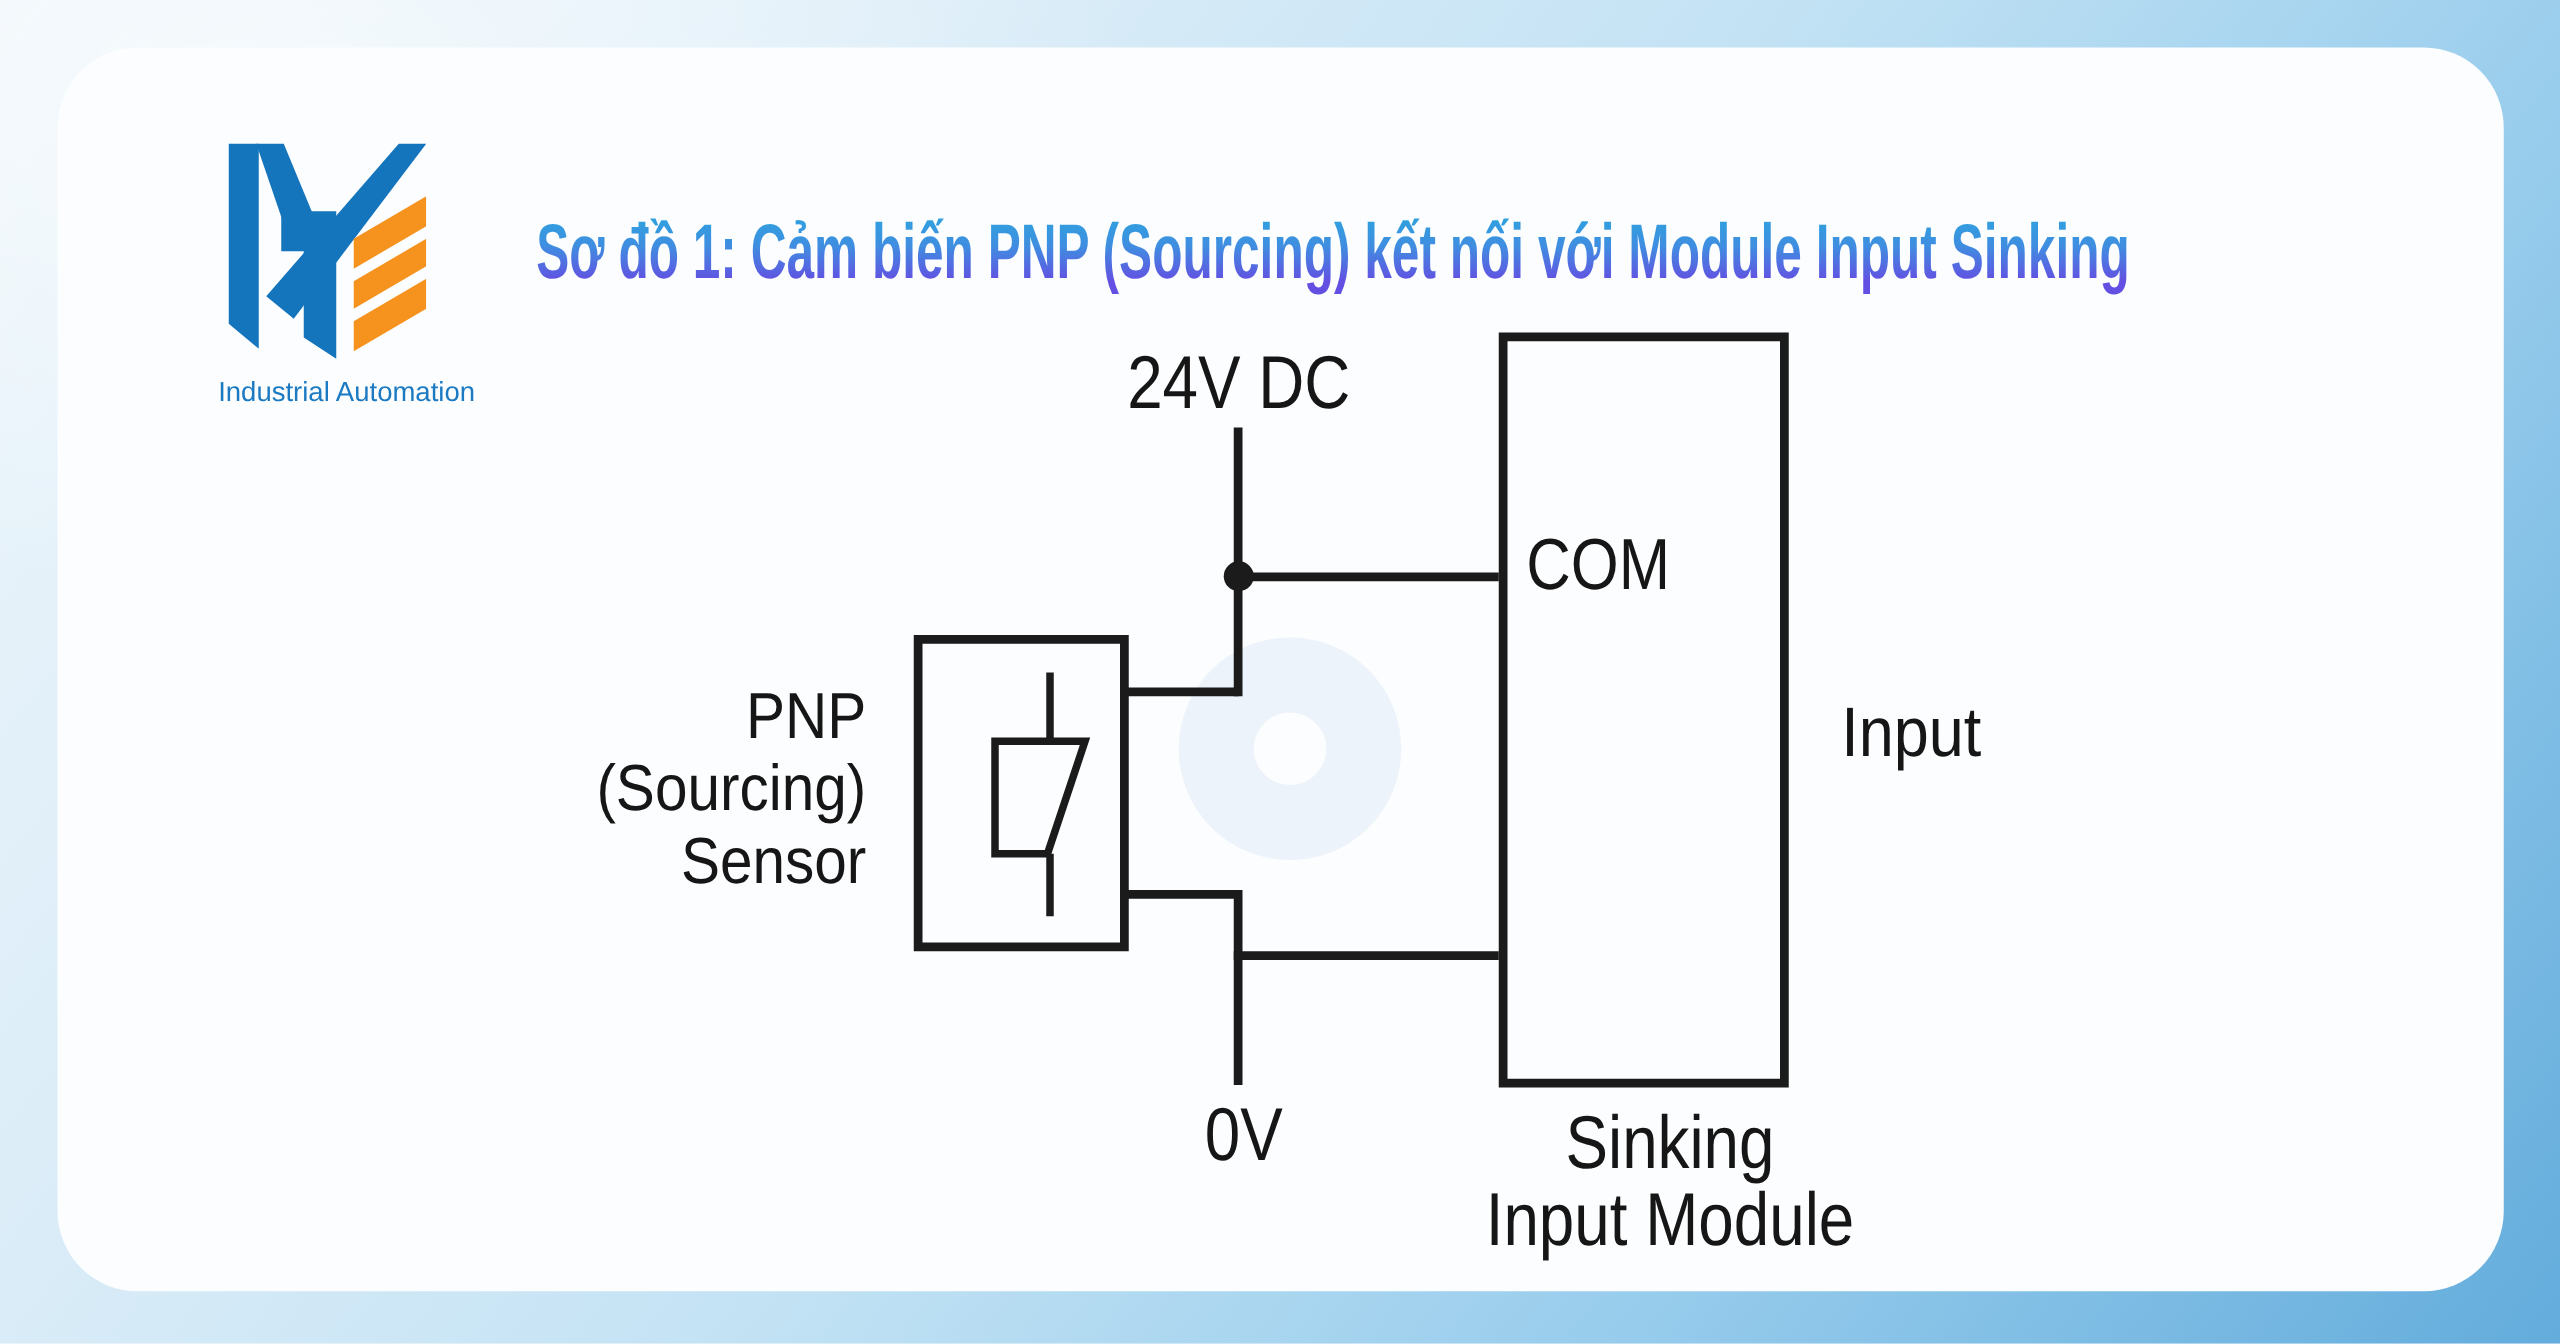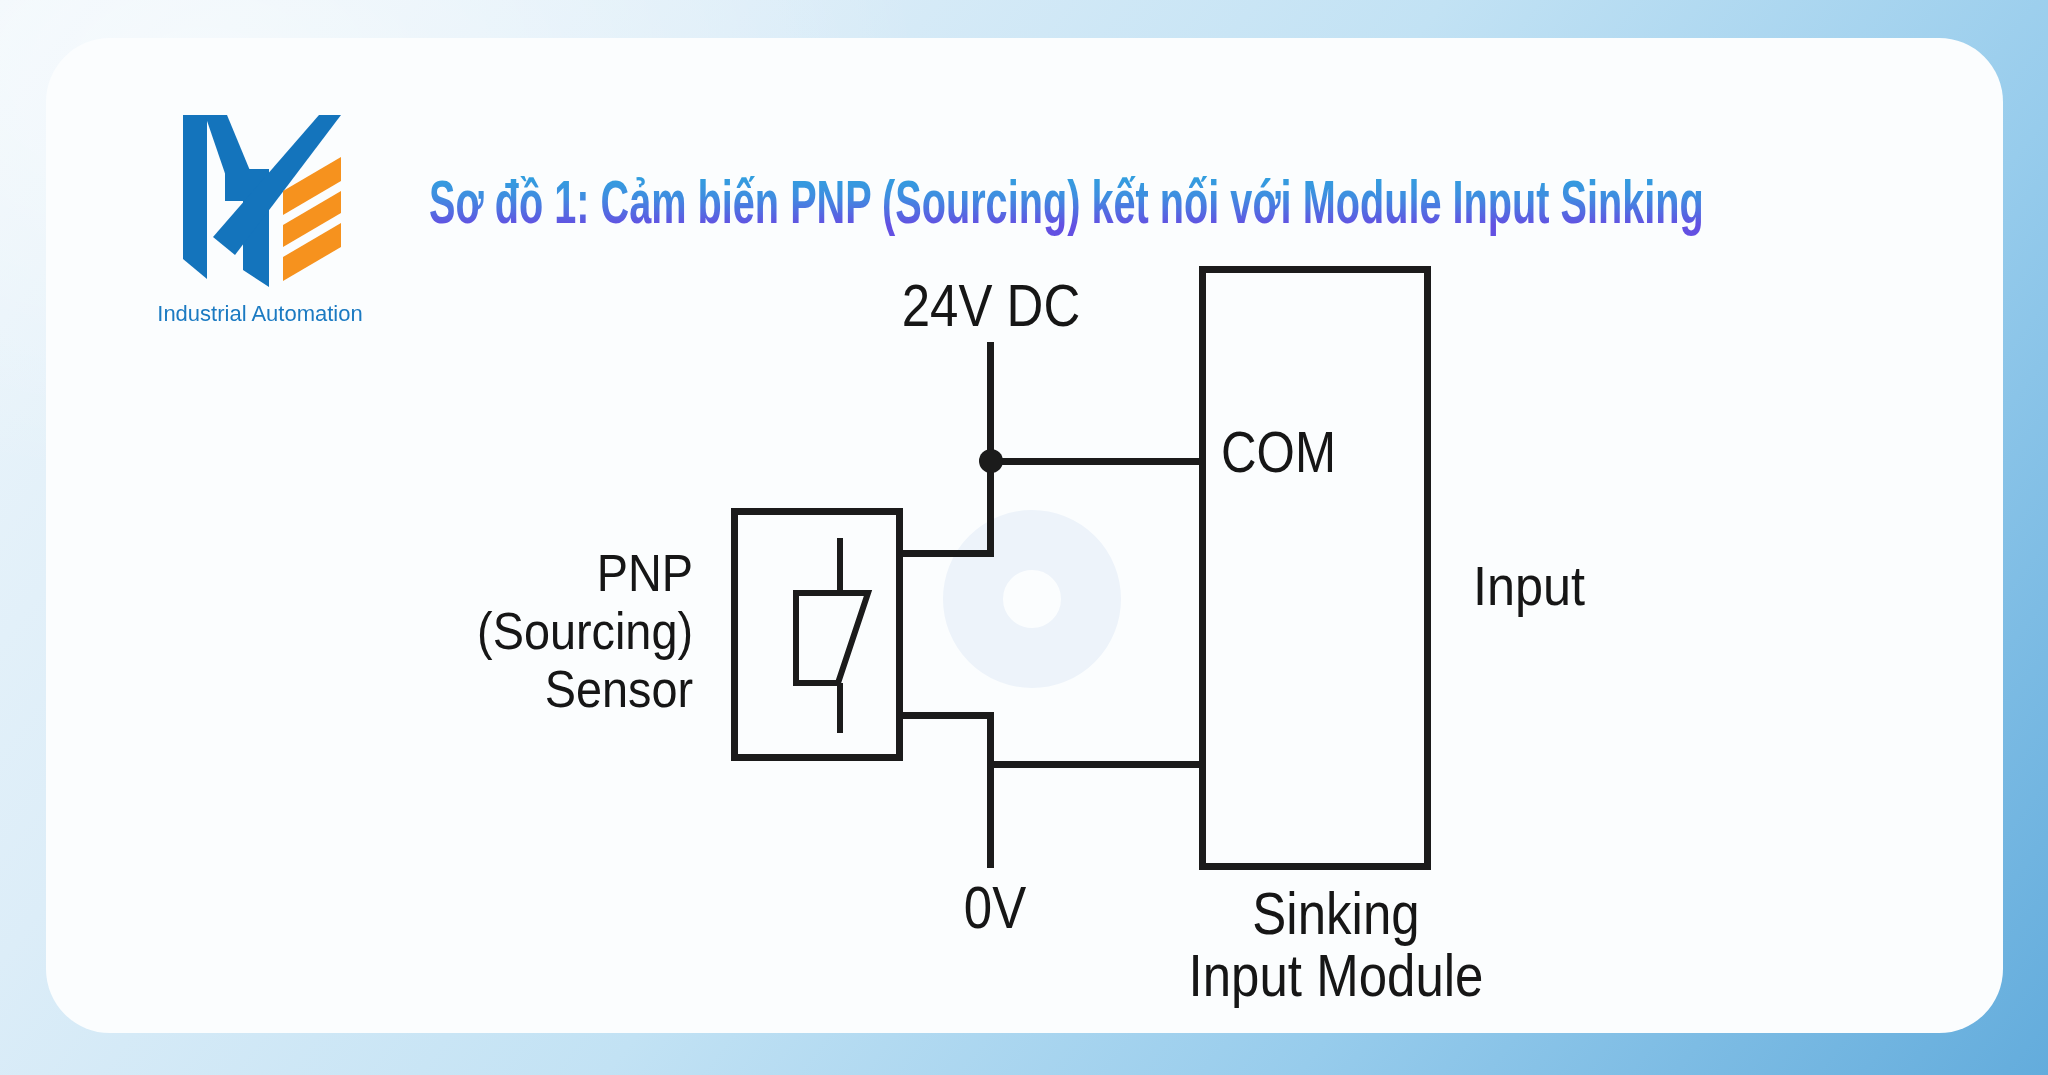--- a/index.html
+++ b/index.html
@@ -12,21 +12,21 @@
       linear-gradient(128deg,#eef6fb 0%,#dcedf8 26%,#c2e2f4 50%,#97ccec 74%,#63acdc 100%);
   }
   .card{
     position:absolute;left:46px;top:38px;width:1957px;height:995px;
     background:#fbfdfe;border-radius:64px;
   }
   
   .logo-svg{position:absolute;left:133px;top:75px;}
   .tagline{
     position:absolute;left:94px;top:264px;width:240px;
-    text-align:center;font-size:22px;color:#1b7ac2;line-height:1.1;
+    text-align:right;font-size:22px;color:#1b7ac2;line-height:1.1;
   }
   
   .title{position:absolute;left:383px;top:130px;font-size:62px;line-height:68px;font-weight:bold;white-space:nowrap;}
   .title .t{
     display:inline-block;transform:scaleX(.64);transform-origin:left center;
     color:#4f66df;
   }
   @supports ((-webkit-background-clip:text) or (background-clip:text)){
     .title .t{
       background:linear-gradient(180deg,#2ba6de 0%,#3f8ee0 42%,#6350e2 84%);

